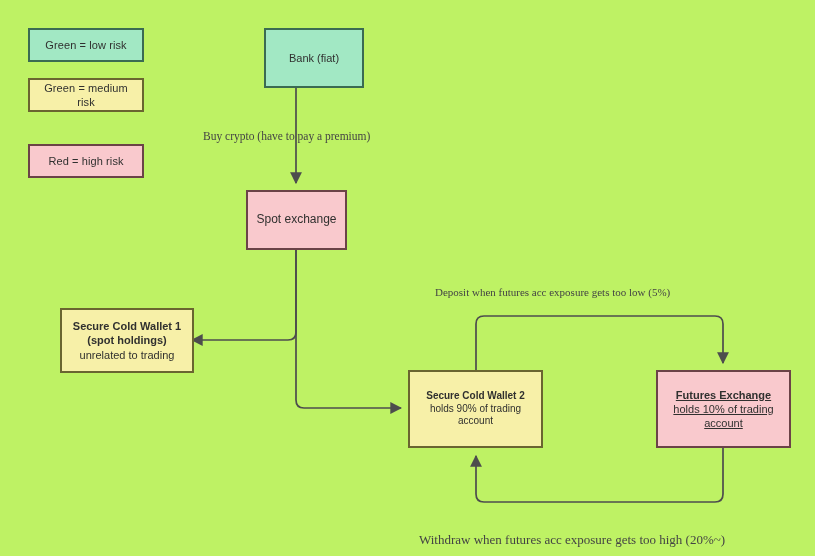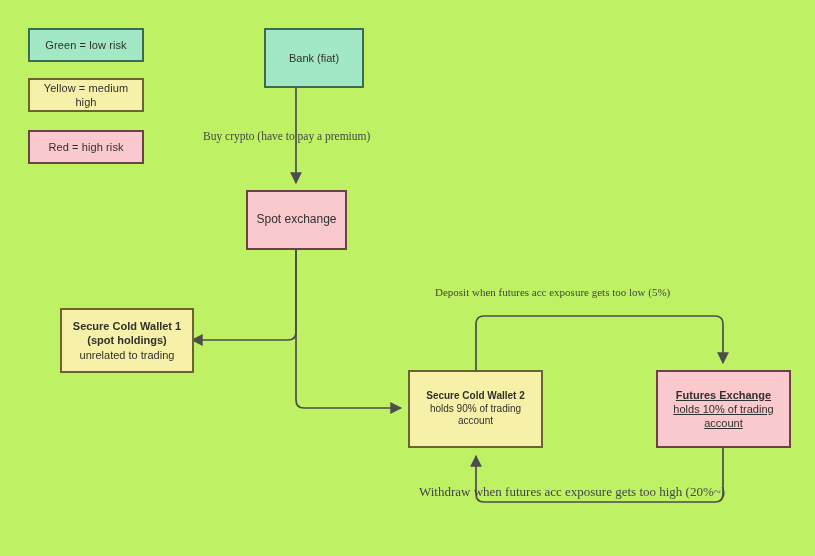--- a/index.html
+++ b/index.html
@@ -44,41 +44,41 @@
   .green  { background: #a2e8c4; border-color: #3b6b52; }
   .yellow { background: #f7f0a8; border-color: #6a6530; }
   .red    { background: #f9c9cd; border-color: #6b4347; }
 
   .legend-box {
     font-size: 11px;
     letter-spacing: 0.1px;
   }
   .legend-green  { left: 28px; top: 28px;  width: 116px; height: 34px; }
   .legend-yellow { left: 28px; top: 78px;  width: 116px; height: 34px; }
-  .legend-red    { left: 28px; top: 130px; width: 116px; height: 34px; }
+  .legend-red    { left: 28px; top: 144px; width: 116px; height: 34px; }
 
   .node-bank        { left: 264px; top: 28px;  width: 100px; height: 60px; font-size: 11px; }
   .node-spot        { left: 246px; top: 190px; width: 101px; height: 60px; font-size: 12px; }
   .node-cw1         { left: 60px;  top: 308px; width: 134px; height: 65px; font-size: 11px; }
   .node-cw2         { left: 408px; top: 370px; width: 135px; height: 78px; font-size: 10px; }
   .node-futures     { left: 656px; top: 370px; width: 135px; height: 78px; font-size: 11px; text-decoration: underline; }
 
   .title { font-weight: bold; display: block; }
   .sub   { font-weight: normal; display: block; }
 
   .edge-label {
     position: absolute;
     color: #444444;
     font-size: 11.5px;
     white-space: nowrap;
     font-family: Liberation Serif, serif;
   }
   .lbl-buy      { left: 203px; top: 130px; }
   .lbl-deposit  { left: 435px; top: 286px; font-size: 11px; }
-  .lbl-withdraw { left: 419px; top: 484px; font-size: 13px; }
+  .lbl-withdraw { left: 419px; top: 532px; font-size: 13px; }
 </style>
 </head>
 <body>
 
 <div id="canvas">
 
   <svg class="edges" viewBox="0 0 815 556">
     <defs>
       <marker id="arrow" viewBox="0 0 10 10" refX="9" refY="5" markerWidth="7" markerHeight="7" orient="auto-start-reverse">
         <path d="M 0 0 L 10 5 L 0 10 z" fill="#4d4d4d"></path>
@@ -93,21 +93,21 @@
 
     <path d="M 476,370 L 476,324 Q 476,316 484,316 L 715,316 Q 723,316 723,324 L 723,363" fill="none" stroke="#4d4d4d" stroke-width="1.7" marker-end="url(#arrow)"></path>
 
     <path d="M 723,448 L 723,494 Q 723,502 715,502 L 484,502 Q 476,502 476,494 L 476,456" fill="none" stroke="#4d4d4d" stroke-width="1.7" marker-end="url(#arrow)"></path>
   </svg>
 
   <div class="node legend-box legend-green green">
     <span class="inner">Green = low risk</span>
   </div>
   <div class="node legend-box legend-yellow yellow">
-    <span class="inner">Yellow = medium high</span>
+    <span class="inner">Green = medium risk</span>
   </div>
   <div class="node legend-box legend-red red">
     <span class="inner">Red = high risk</span>
   </div>
 
   <div class="node node-bank green">
     <span class="inner">Bank (fiat)</span>
   </div>
 
   <div class="node node-spot red">

